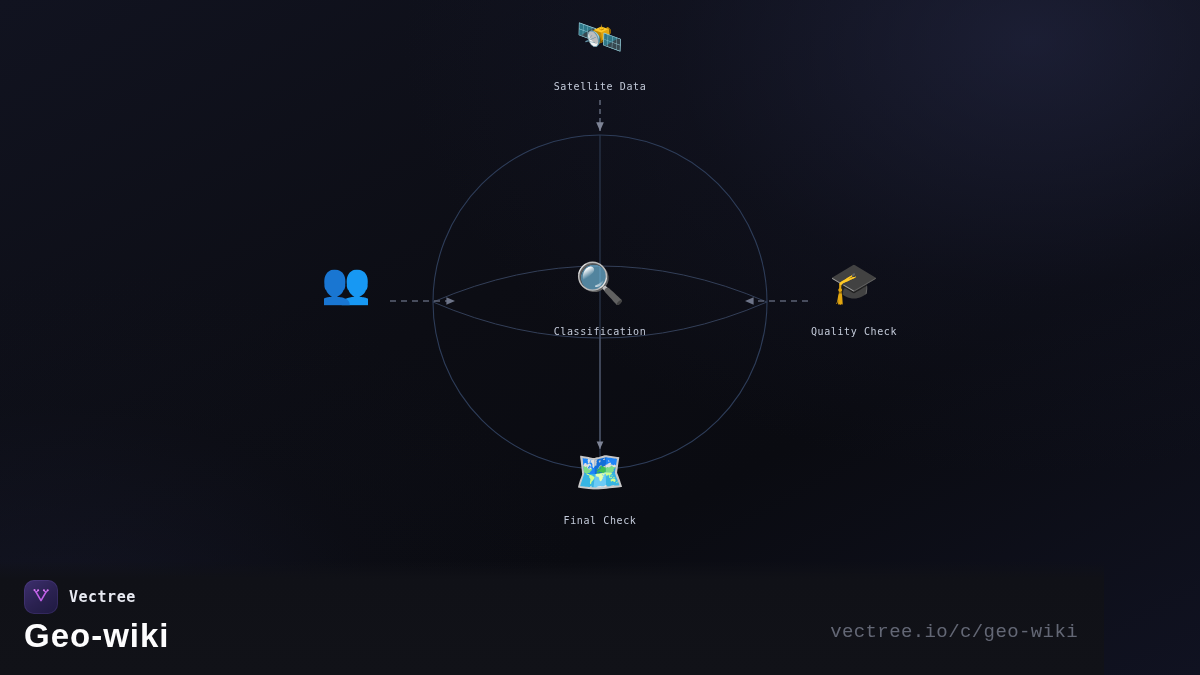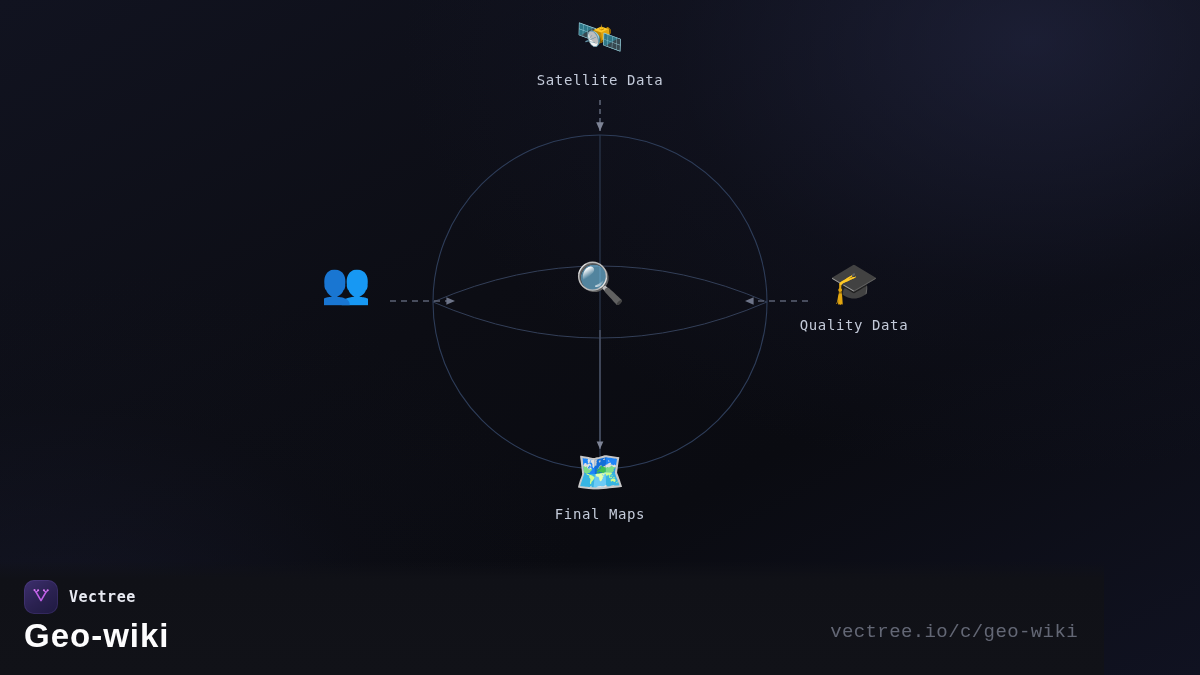--- a/index.html
+++ b/index.html
@@ -48,23 +48,23 @@
 
   .node-icon {
     font-family: "DejaVu Sans", "Liberation Sans", sans-serif;
     line-height: 1;
     display: block;
     height: 46px;
   }
 
   .node-label {
     display: block;
-    margin-top: 8px;
+    margin-top: 17px;
     font-family: "DejaVu Sans Mono", "Liberation Mono", monospace;
-    font-size: 14px;
+    font-size: 10px;
     letter-spacing: 0.6px;
     color: #c3cad9;
     white-space: nowrap;
   }
 
   
   #node-satellite   { left: 600px; top: 18px; }
   #node-volunteers  { left: 346px; top: 263px; }
   #node-classification { left: 600px; top: 263px; }
   #node-quality     { left: 854px; top: 263px; }
@@ -171,30 +171,31 @@
     <span class="node-icon">🛰️</span>
     <span class="node-label">Satellite Data</span>
   </div>
 
   <div class="node" id="node-volunteers">
     <span class="node-icon">👥</span>
   </div>
 
   <div class="node" id="node-classification">
     <span class="node-icon">🔍</span>
+    <span class="node-label">Classification</span>
   </div>
 
   <div class="node" id="node-quality">
     <span class="node-icon">🎓</span>
-    <span class="node-label">Quality Data</span>
+    <span class="node-label">Quality Check</span>
   </div>
 
   <div class="node" id="node-final">
     <span class="node-icon">🗺️</span>
-    <span class="node-label">Final Maps</span>
+    <span class="node-label">Final Check</span>
   </div>
 
   <div id="footer">
 
     <div id="brand-row">
       <div id="brand-logo">
         <svg width="20" height="20" viewBox="0 0 20 20">
           <path d="M5.2 5.4 L10 13.6 L14.8 5.4" fill="none" stroke="#c060e8" stroke-width="1.6" stroke-linecap="round" stroke-linejoin="round"></path>
           <path d="M5.2 5.4 L3.6 3.4 M5.2 5.4 L7.0 3.6" fill="none" stroke="#c060e8" stroke-width="1.2" stroke-linecap="round"></path>
           <path d="M14.8 5.4 L13.1 3.5 M14.8 5.4 L16.6 3.6" fill="none" stroke="#c060e8" stroke-width="1.2" stroke-linecap="round"></path>

